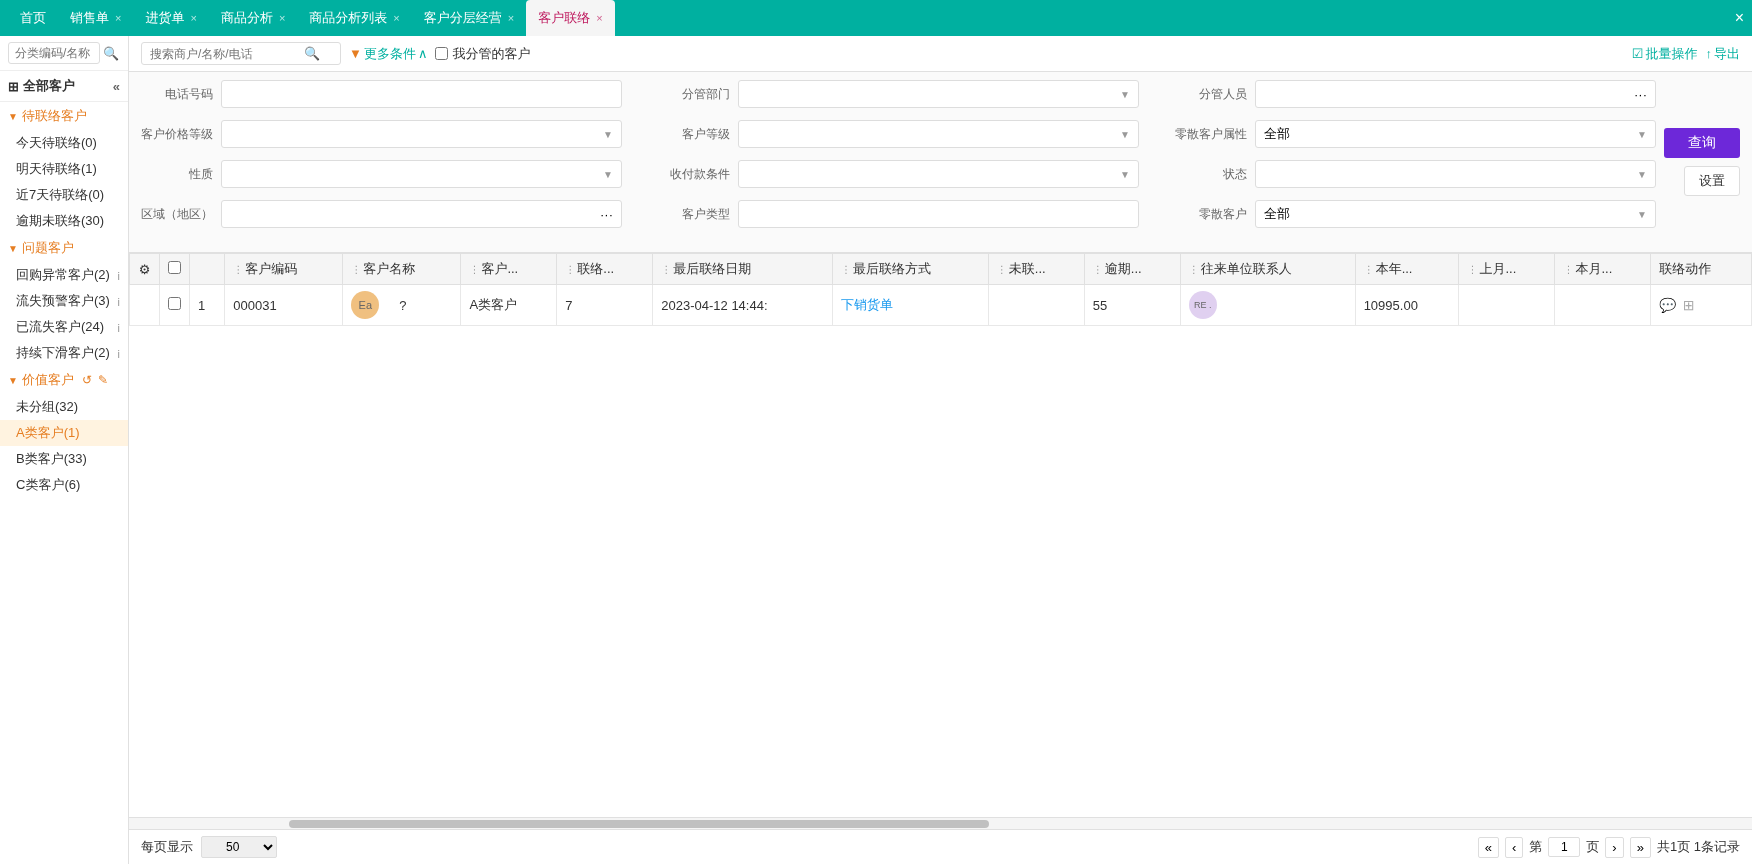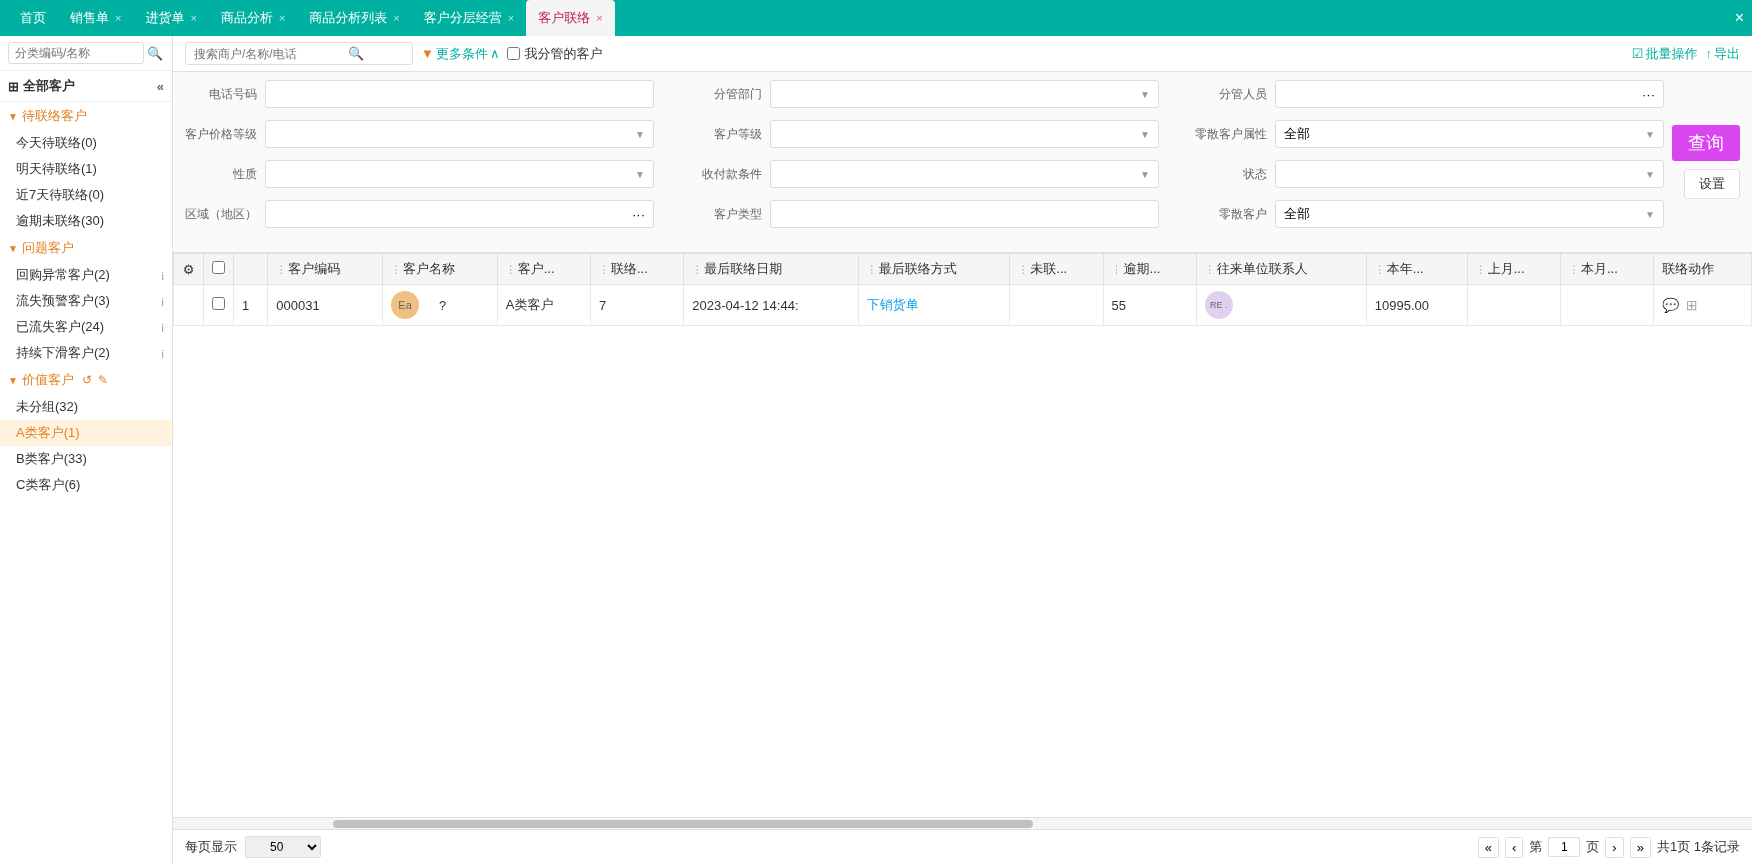--- a/index.html
+++ b/index.html
@@ -19,21 +19,21 @@
     .nav-close-btn {
       position: absolute; right: 8px; top: 50%; transform: translateY(-50%);
       color: white; cursor: pointer; font-size: 16px;
     }
 
     
     .main-layout { display: flex; height: calc(864px - 36px); }
 
     
     .sidebar {
-      width: 173px; background: white; border-right: 1px solid #e0e0e0;
+      width: 129px; background: white; border-right: 1px solid #e0e0e0;
       display: flex; flex-direction: column; overflow-y: auto; flex-shrink: 0;
     }
     .sidebar-search {
       padding: 6px 8px; border-bottom: 1px solid #eee;
       display: flex; align-items: center; gap: 4px;
     }
     .sidebar-search input {
       border: 1px solid #ddd; border-radius: 3px; padding: 3px 6px; font-size: 12px;
       width: 100%; outline: none;
     }
@@ -58,21 +58,21 @@
     
     .content-area { flex: 1; display: flex; flex-direction: column; overflow: hidden; }
 
     
     .filter-bar {
       background: white; padding: 6px 12px; border-bottom: 1px solid #e0e0e0;
       display: flex; align-items: center; gap: 8px;
     }
     .filter-search {
       display: flex; align-items: center; border: 1px solid #ddd; border-radius: 3px;
-      padding: 3px 8px; gap: 4px; width: 228px;
+      padding: 3px 8px; gap: 4px; width: 200px;
     }
     .filter-search input { border: none; outline: none; font-size: 12px; width: 150px; }
     .filter-more { color: #00b0a0; cursor: pointer; display: flex; align-items: center; gap: 2px; }
     .filter-checkbox { display: flex; align-items: center; gap: 4px; color: #333; }
     .filter-checkbox input { cursor: pointer; }
     .top-right-actions { margin-left: auto; display: flex; gap: 8px; align-items: center; }
     .btn-batch { color: #00b0a0; cursor: pointer; font-size: 12px; display: flex; align-items: center; gap: 2px; }
     .btn-export { color: #00b0a0; cursor: pointer; font-size: 12px; display: flex; align-items: center; gap: 2px; }
 
     
@@ -97,22 +97,22 @@
       display: flex; align-items: center; justify-content: space-between; cursor: pointer;
     }
     .filter-select .chev { color: #999; font-size: 10px; }
     .filter-select-ellipsis {
       flex: 1; border: 1px solid #ddd; border-radius: 3px; padding: 4px 8px;
       font-size: 12px; outline: none; background: white; height: 28px;
       display: flex; align-items: center; justify-content: flex-end; cursor: pointer;
     }
     .filter-divider { width: 20px; }
     .btn-query {
-      background: #d946ef; color: white; border: none; border-radius: 3px;
-      padding: 6px 16px; cursor: pointer; font-size: 18px;
+      background: #6d28d9; color: white; border: none; border-radius: 3px;
+      padding: 6px 24px; cursor: pointer; font-size: 14px;
     }
     .btn-setting {
       background: white; color: #333; border: 1px solid #ddd; border-radius: 3px;
       padding: 5px 14px; cursor: pointer; font-size: 13px; margin-top: 4px;
     }
     .query-btns { display: flex; flex-direction: column; gap: 4px; align-items: flex-end; justify-content: center; padding-left: 8px; }
 
     
     .table-area { flex: 1; overflow: auto; background: white; }
     table { width: 100%; border-collapse: collapse; font-size: 12px; }

